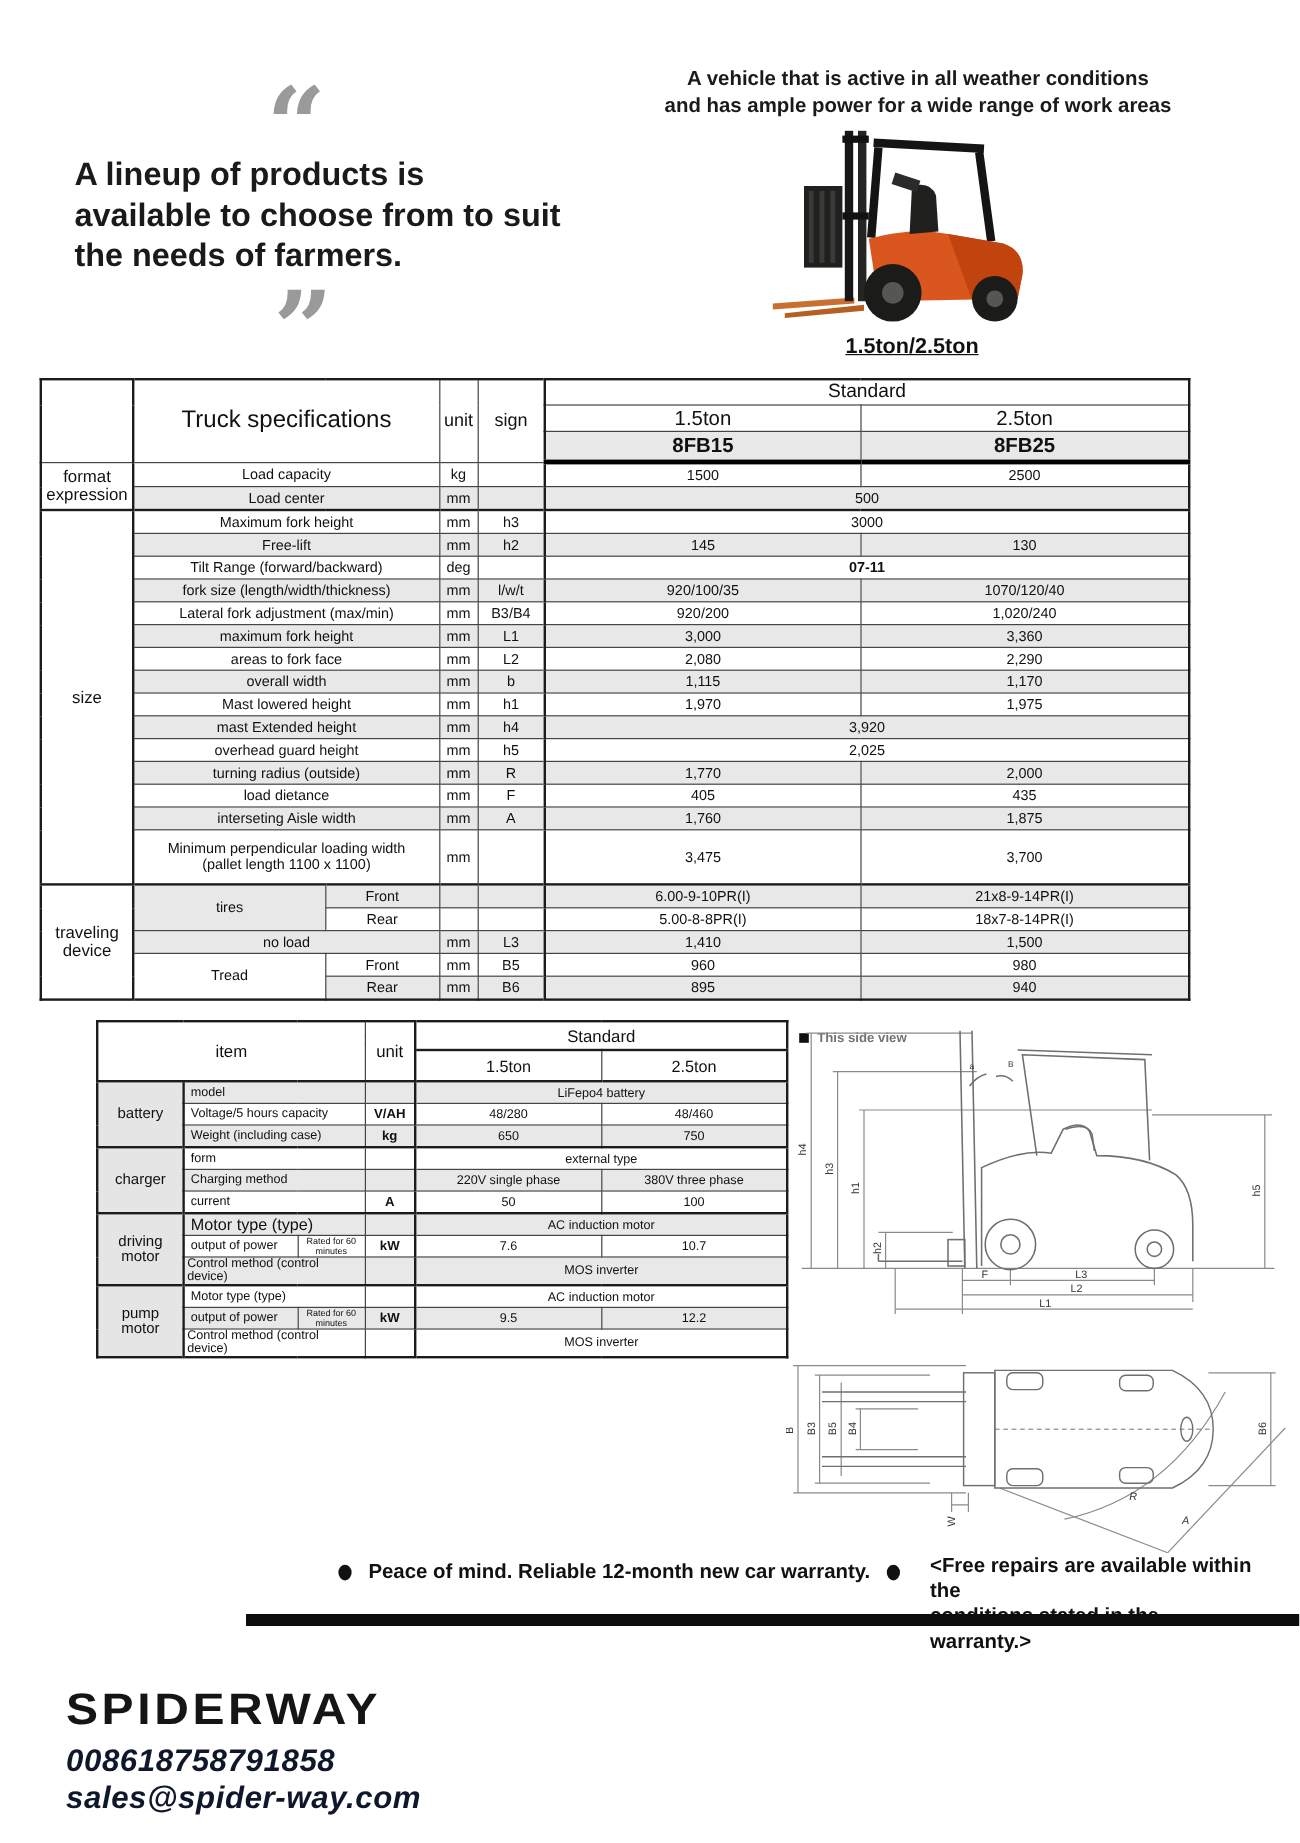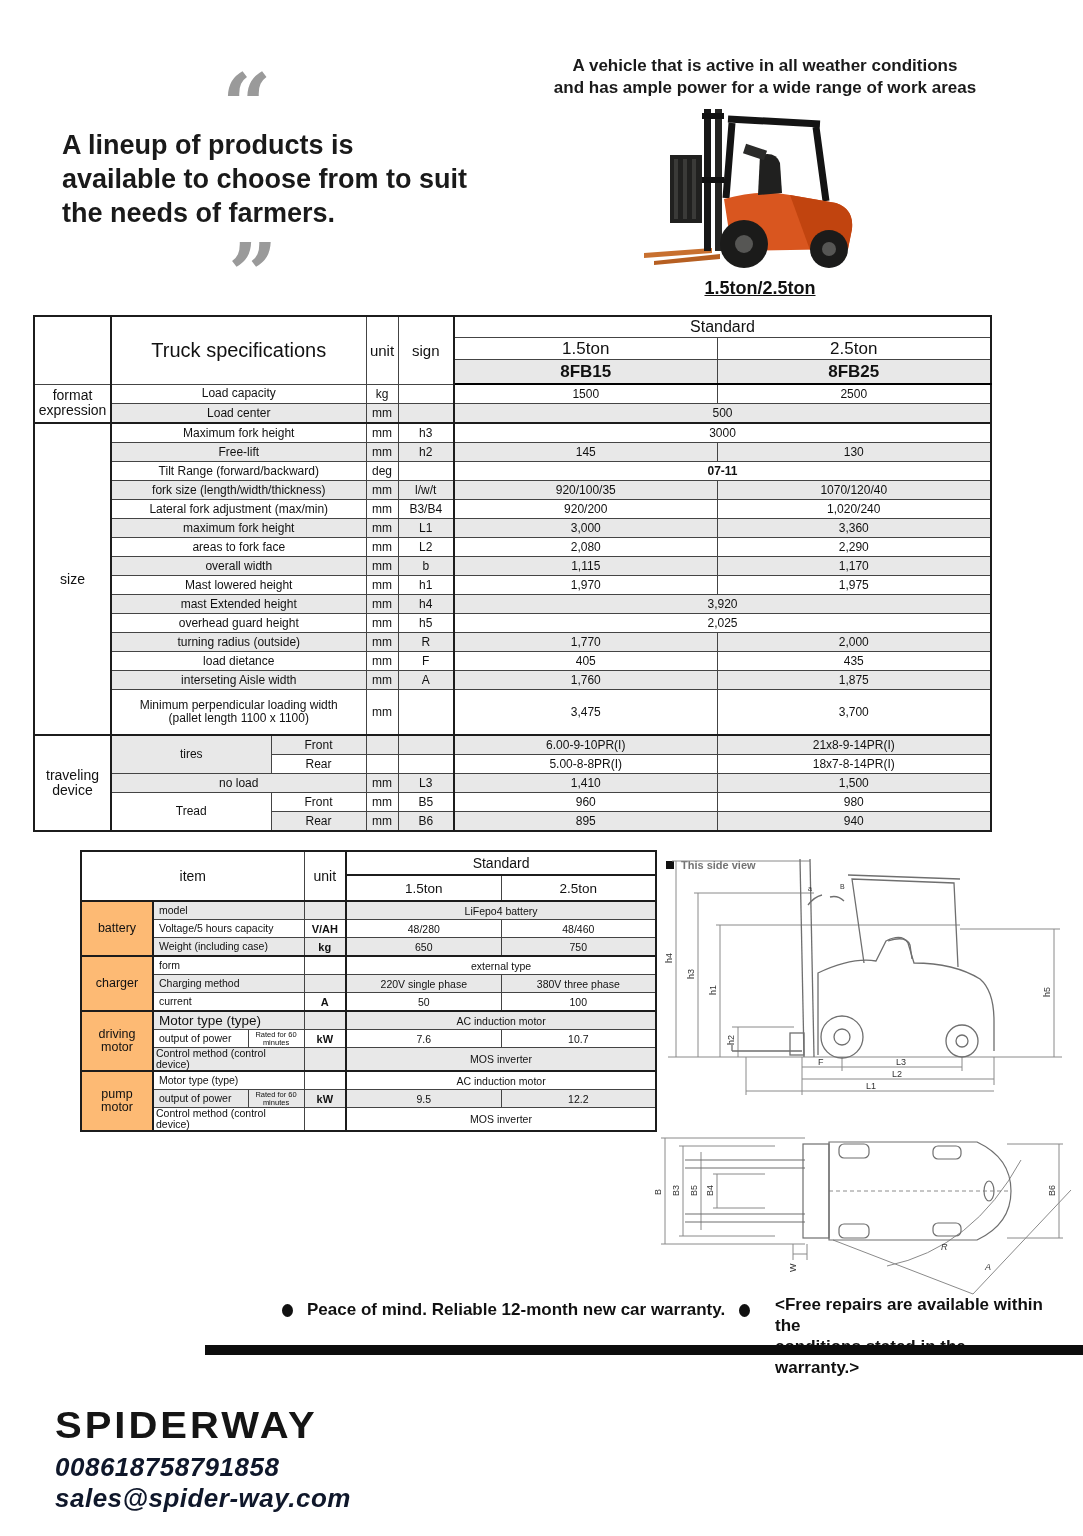--- a/index.html
+++ b/index.html
@@ -33,36 +33,36 @@
   .thick-top td{border-top:2px solid #1c1c1c;}
 
   #spec-table{position:absolute;left:33px;top:315px;width:957px;border:2px solid #1c1c1c;}
   #spec-table td{font-size:12px;height:18px;}
   #spec-table .corner{border-right:2px solid #1c1c1c;}
   #spec-table .th-spec{font-size:20px;font-weight:500;}
   #spec-table .th-unit,#spec-table .th-sign{font-size:15px;font-weight:500;}
   #spec-table .th-std{font-size:16px;font-weight:500;height:20px;}
   #spec-table .th-ton{font-size:17px;font-weight:500;height:21px;}
   #spec-table .th-model{font-size:17px;font-weight:700;height:23px;background:#e8e8e8;}
-  #spec-table thead tr:last-child td{border-bottom:2px solid #000000;}
+  #spec-table thead tr:last-child td{border-bottom:4px solid #000000;}
   #spec-table .gcell{background:#fff;border-right:2px solid #1c1c1c;font-size:14px;
                      font-weight:500;white-space:normal;line-height:15px;}
   #spec-table .scell{border-right:2px solid #1c1c1c;}
   #spec-table .lcell{white-space:normal;line-height:13px;}
   #spec-table .lcell div{line-height:13px;}
   #spec-table .vbold{font-weight:700;}
   #spec-table .tall td{height:44px;}
 
   #battery-table{position:absolute;left:80px;top:850px;width:575px;border:2px solid #1c1c1c;}
   #battery-table td{font-size:10.5px;height:17px;}
   #battery-table .th-item,#battery-table .th-unit{font-size:14px;font-weight:500;}
   #battery-table .th-std{font-size:14px;font-weight:500;height:22px;}
   #battery-table .th-ton{font-size:13.5px;font-weight:500;height:24px;}
   #battery-table thead td{border-bottom:2px solid #1c1c1c;}
-  #battery-table .gcell{background:#fdba74;border-right:2px solid #1c1c1c;font-size:12.5px;
+  #battery-table .gcell{background:#e5e5e5;border-right:2px solid #1c1c1c;font-size:12.5px;
                         font-weight:500;white-space:normal;line-height:13px;}
   #battery-table .ucell{border-right:2px solid #1c1c1c;font-size:11px;font-weight:600;}
   #battery-table .lab{text-align:left;padding-left:5px;white-space:normal;line-height:11px;}
   #battery-table .lab.center{text-align:left;padding-left:2px;}
   #battery-table .lab.big{font-size:13.5px;}
   #battery-table .tiny{font-size:7.5px;white-space:normal;line-height:8px;}
 
   .note{position:absolute;left:185px;top:806px;width:850px;text-align:center;
         font-size:12.3px;font-weight:500;color:#1a1a1a;}
 

